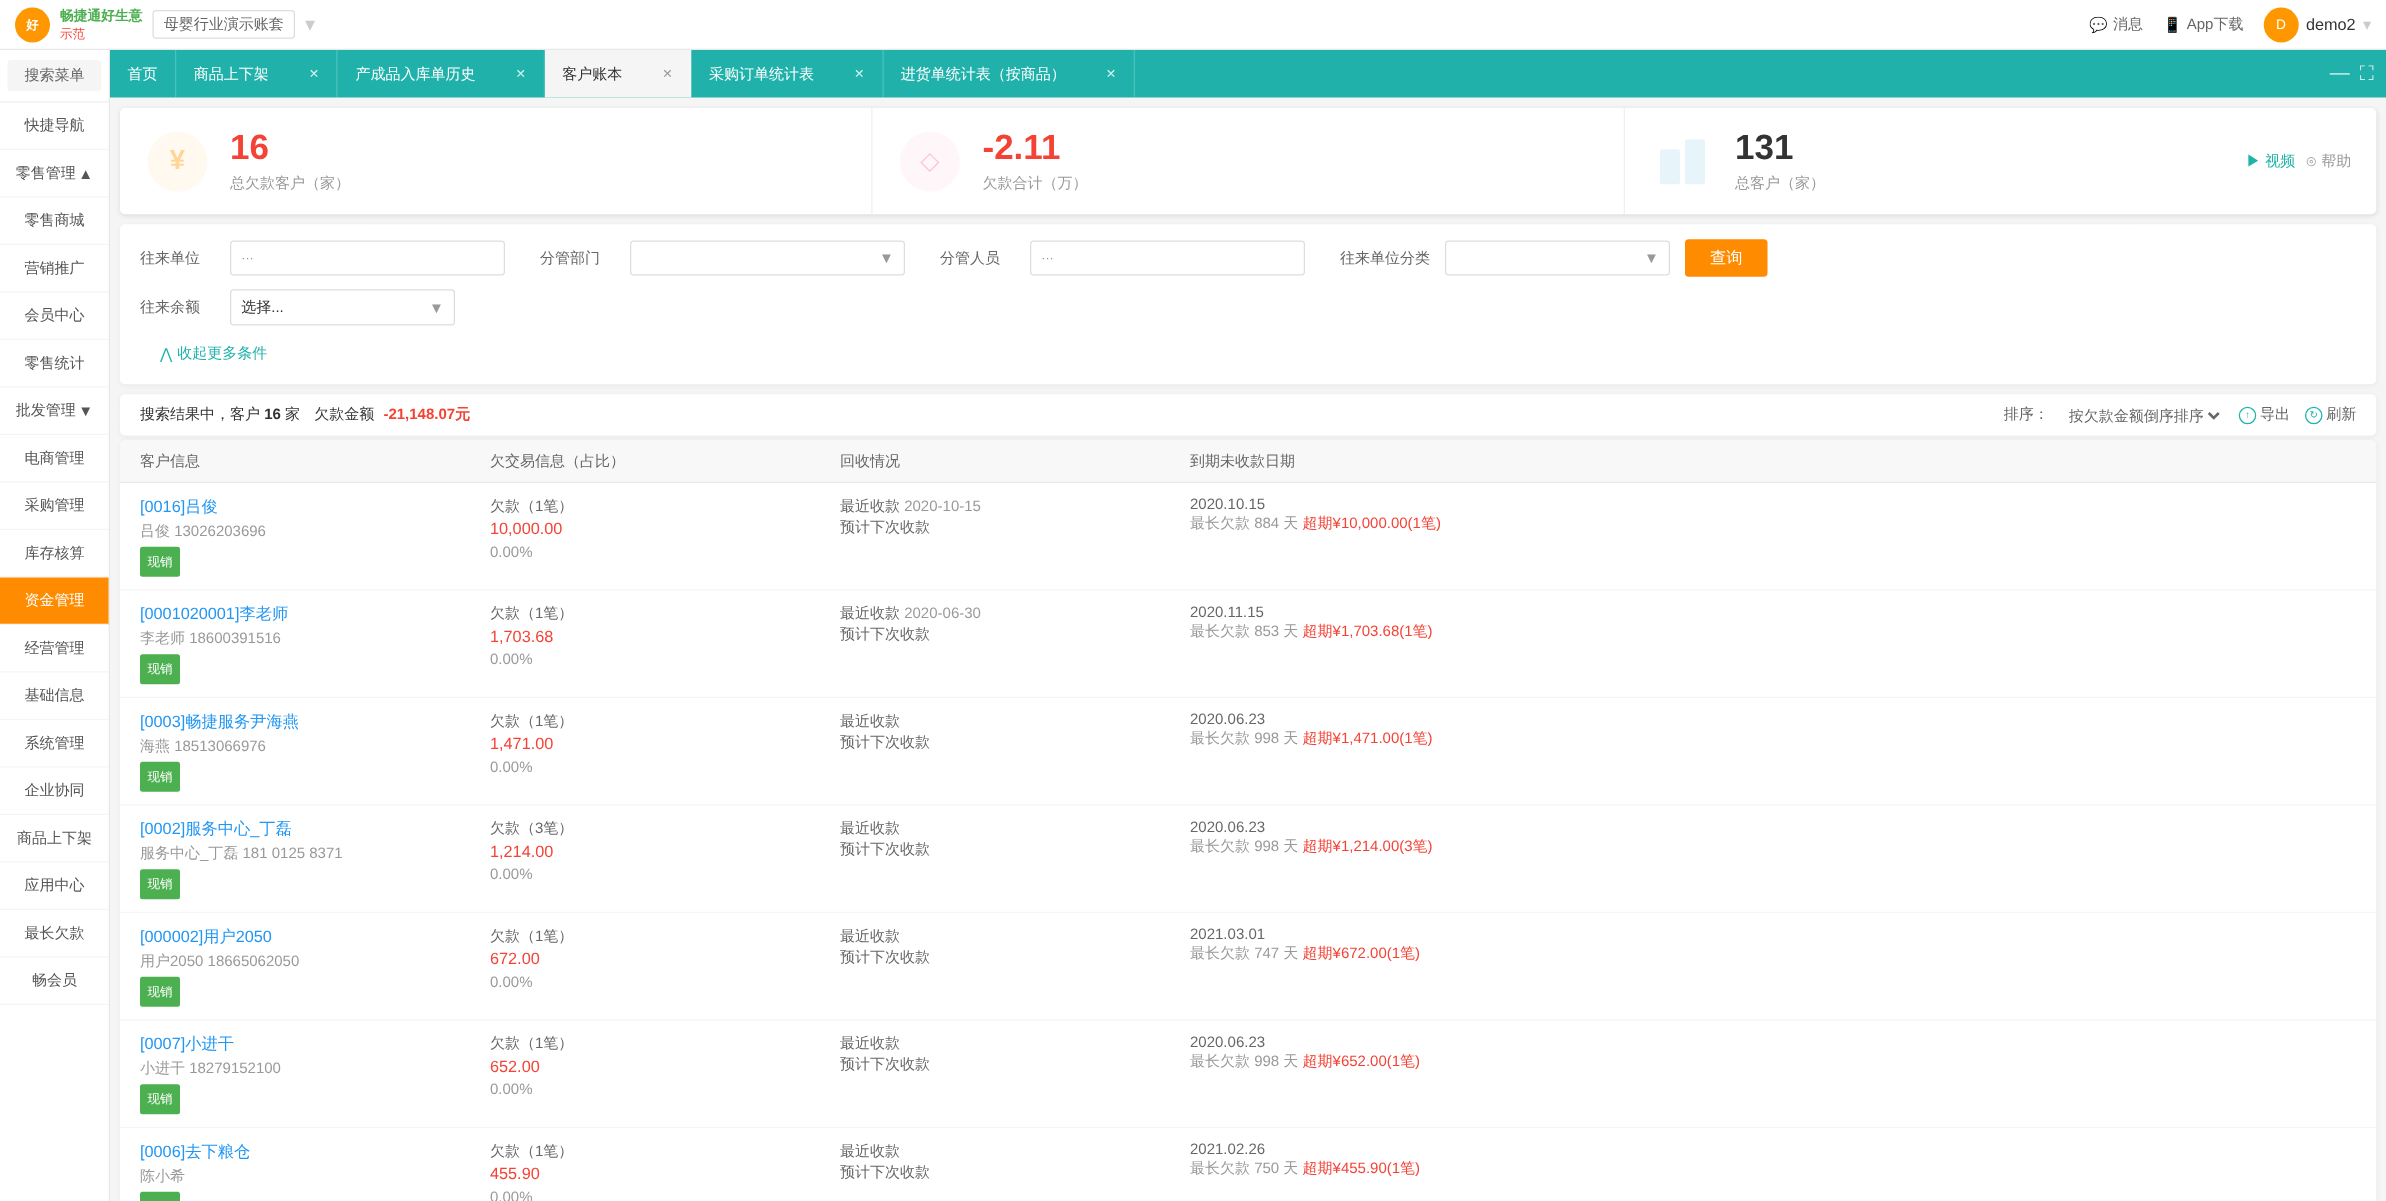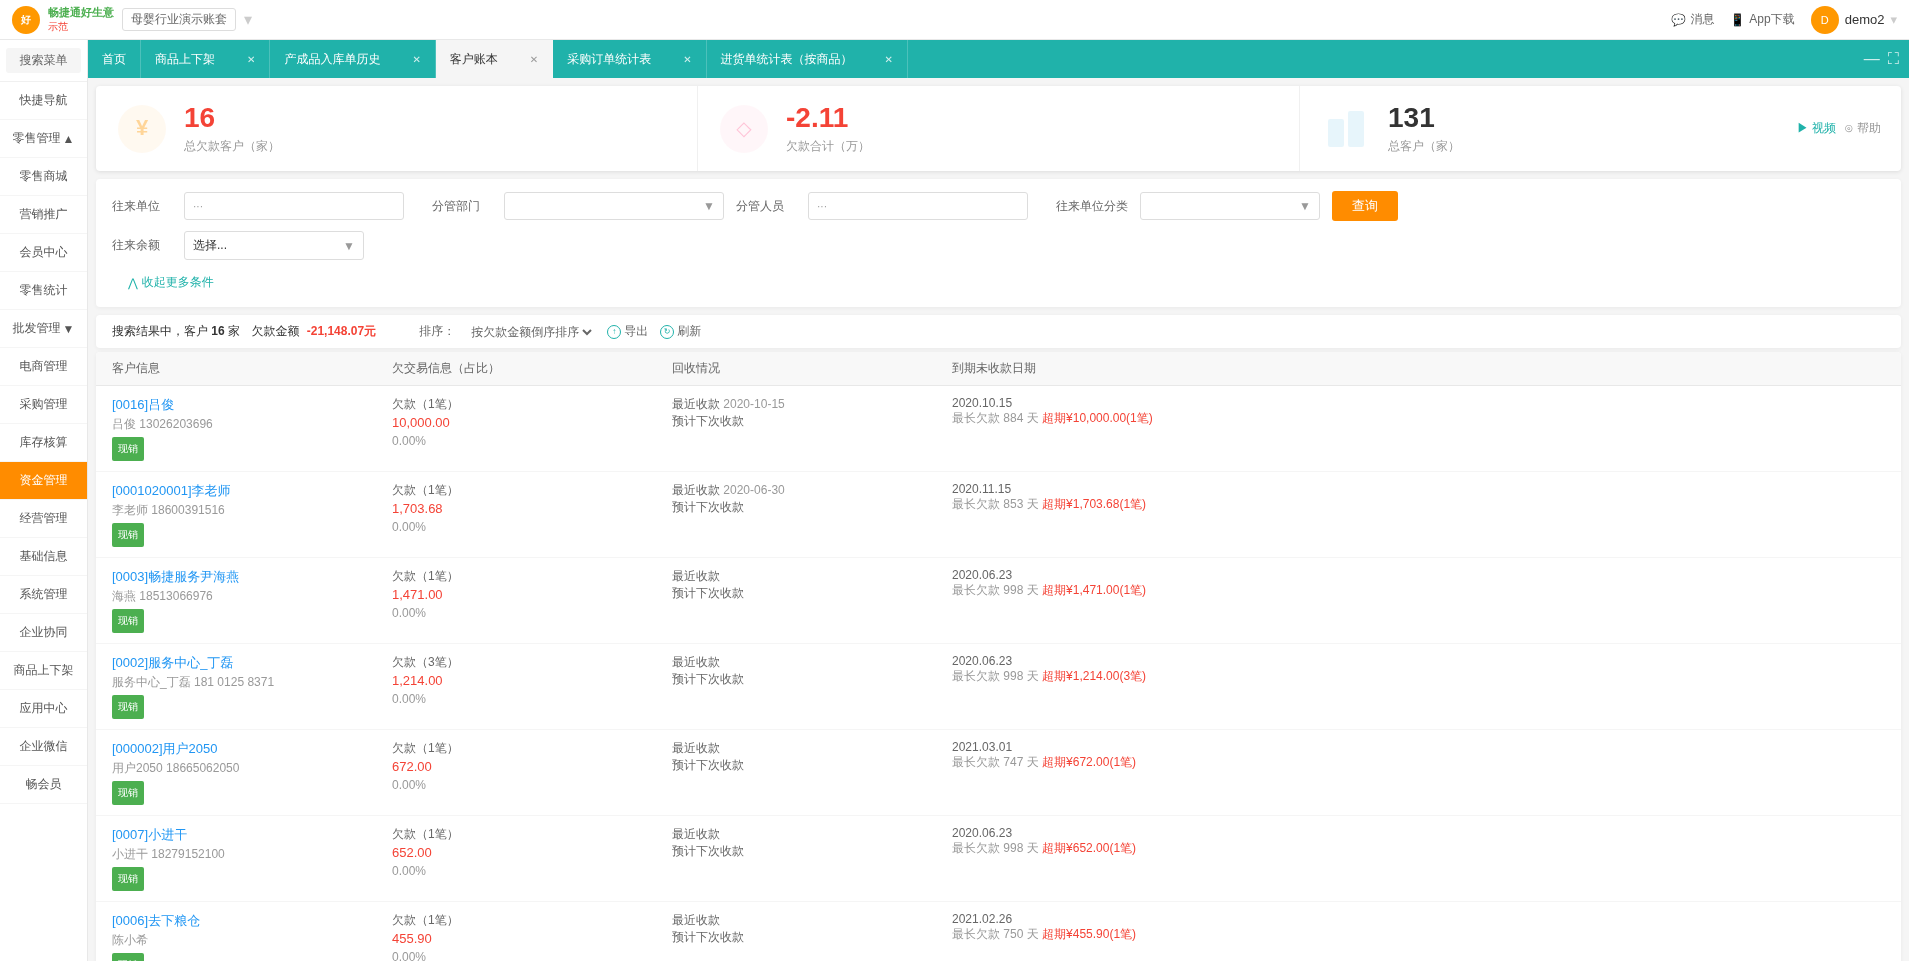--- a/index.html
+++ b/index.html
@@ -70,21 +70,21 @@
     .filter-row:last-child { margin-bottom: 0; }
     .filter-label { font-size: 12px; color: #666; white-space: nowrap; min-width: 60px; }
     .filter-input { flex: 1; border: 1px solid #ddd; border-radius: 3px; padding: 5px 8px; font-size: 12px; color: #333; display: flex; align-items: center; justify-content: space-between; cursor: pointer; background: #fff; min-height: 28px; }
     .filter-input .dots { color: #999; font-size: 10px; }
     .filter-select { flex: 1; border: 1px solid #ddd; border-radius: 3px; padding: 5px 8px; font-size: 12px; min-height: 28px; display: flex; align-items: center; justify-content: space-between; }
     .filter-select .arrow { color: #999; }
     .filter-search-btn { background: #ff8c00; color: #fff; border: none; border-radius: 3px; padding: 6px 20px; font-size: 13px; cursor: pointer; white-space: nowrap; }
     .collapse-btn { display: flex; align-items: center; gap: 4px; font-size: 12px; color: #20b2aa; cursor: pointer; margin: 0 auto; padding: 4px 16px; }
 
     
-    .result-bar { background: #fff; margin: 0 8px 4px; padding: 8px 16px; border-radius: 4px; display: flex; align-items: center; box-shadow: 0 1px 4px rgba(0,0,0,0.05); }
+    .result-bar { background: #fff; margin: 0 8px 4px; padding: 8px 16px; border-radius: 4px; display: flex; align-items: center; justify-content: space-between; box-shadow: 0 1px 4px rgba(0,0,0,0.05); }
     .result-info { font-size: 12px; color: #666; }
     .result-info span { color: #333; }
     .result-actions { display: flex; align-items: center; gap: 12px; font-size: 12px; color: #666; margin-left: 43px; }
     .sort-select { border: none; background: transparent; font-size: 12px; color: #666; cursor: pointer; }
     .action-btn { display: flex; align-items: center; gap: 3px; cursor: pointer; }
     .action-btn .icon-circle { width: 14px; height: 14px; border-radius: 50%; border: 1px solid #20b2aa; display: flex; align-items: center; justify-content: center; font-size: 8px; color: #20b2aa; }
 
     
     .data-table-wrap { background: #fff; margin: 0 8px; border-radius: 4px; box-shadow: 0 1px 4px rgba(0,0,0,0.05); overflow: hidden; }
     .table-header { display: grid; grid-template-columns: 280px 280px 280px 1fr; background: #f8f8f8; border-bottom: 1px solid #e8e8e8; padding: 8px 16px; }
@@ -161,21 +161,21 @@
     <div class="sidebar-item">电商管理</div>
     <div class="sidebar-item">采购管理</div>
     <div class="sidebar-item">库存核算</div>
     <div class="sidebar-item active">资金管理</div>
     <div class="sidebar-item">经营管理</div>
     <div class="sidebar-item">基础信息</div>
     <div class="sidebar-item">系统管理</div>
     <div class="sidebar-item">企业协同</div>
     <div class="sidebar-item">商品上下架</div>
     <div class="sidebar-item">应用中心</div>
-    <div class="sidebar-item">企业微信</div>
+    <div class="sidebar-item">最长欠款</div>
     <div class="sidebar-item">畅会员</div>
   </div>
 
   <div class="main">
 
     <div class="tab-bar">
       <div class="tab-home">
         <span>首页</span>
       </div>
       <div class="tab">
@@ -256,21 +256,21 @@
         <div class="filter-row">
           <span class="filter-label">往来单位</span>
           <div class="filter-input" style="max-width:220px;">
             <span class="dots">···</span>
           </div>
           <span class="filter-label" style="margin-left:16px;">分管部门</span>
           <div class="filter-select" style="max-width:220px;">
             <span></span>
             <span class="arrow">▼</span>
           </div>
-          <span class="filter-label" style="margin-left:0;">分管人员</span>
+          <span class="filter-label" style="margin-left:16px;">分管人员</span>
           <div class="filter-input" style="max-width:220px;">
             <span class="dots">···</span>
           </div>
           <span class="filter-label" style="margin-left:16px;">往来单位分类</span>
           <div class="filter-select" style="max-width:180px;">
             <span></span>
             <span class="arrow">▼</span>
           </div>
           <button class="filter-search-btn">查询</button>
         </div>

